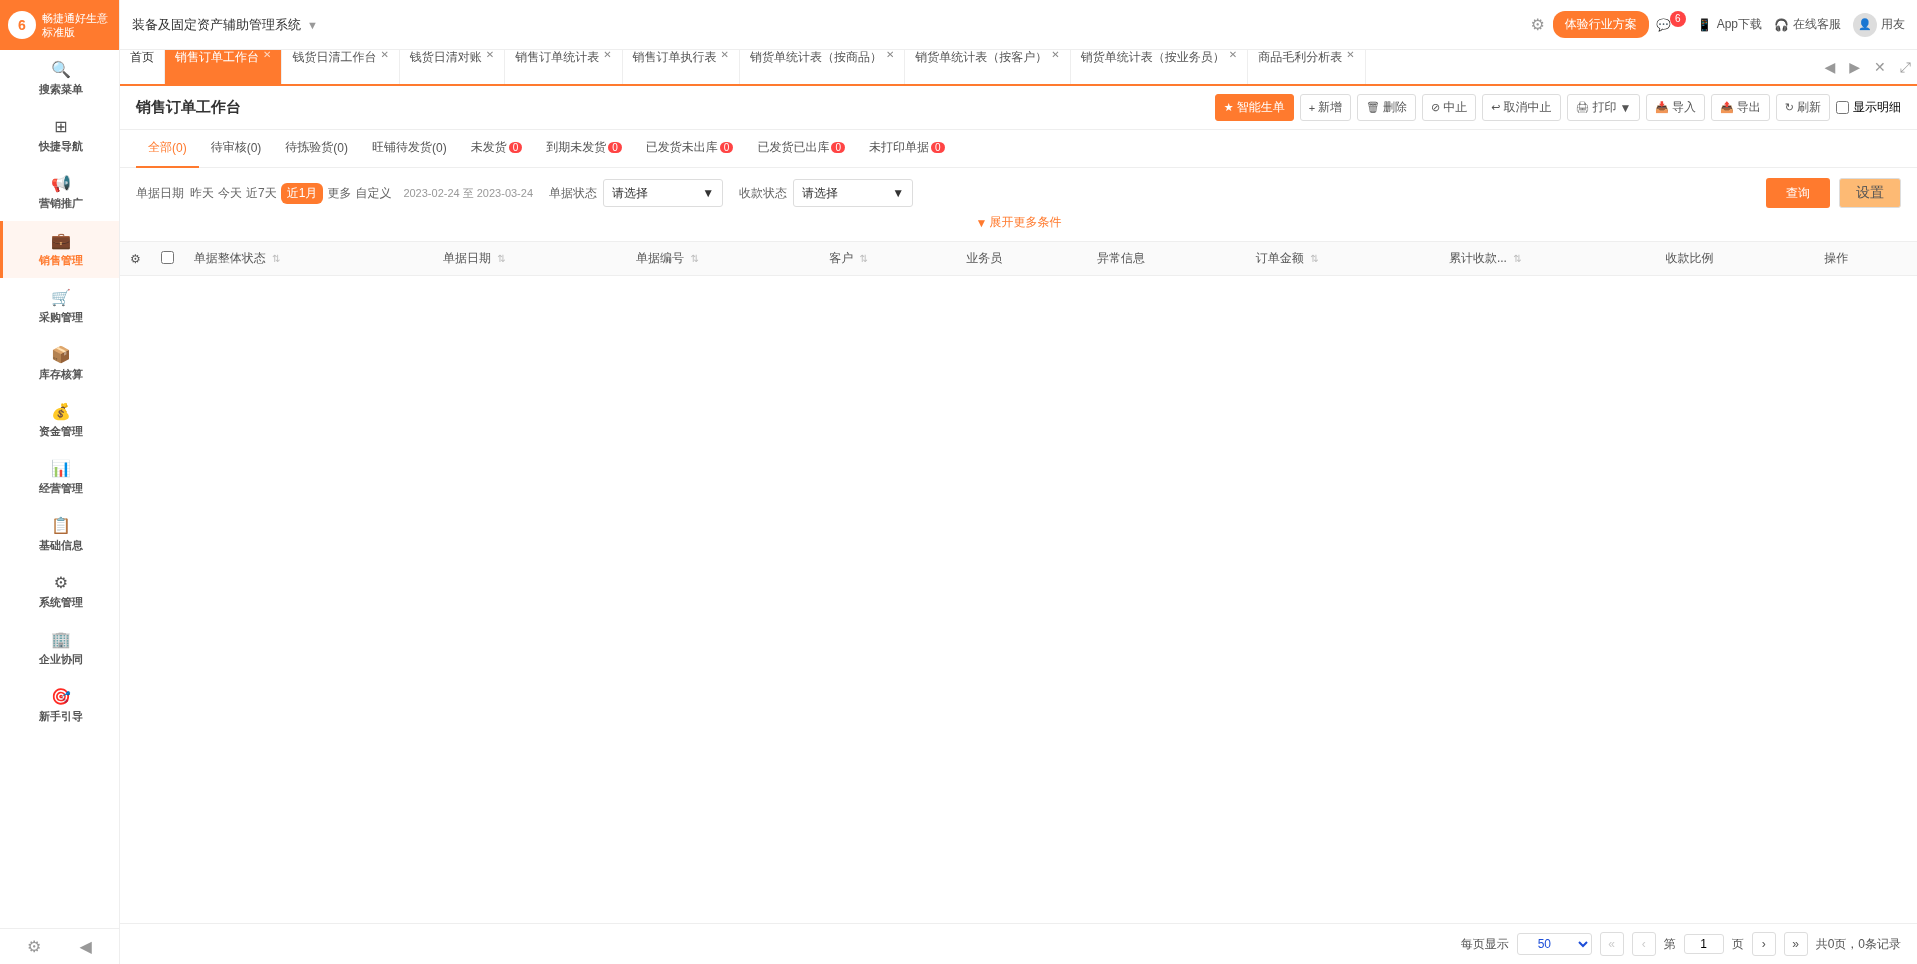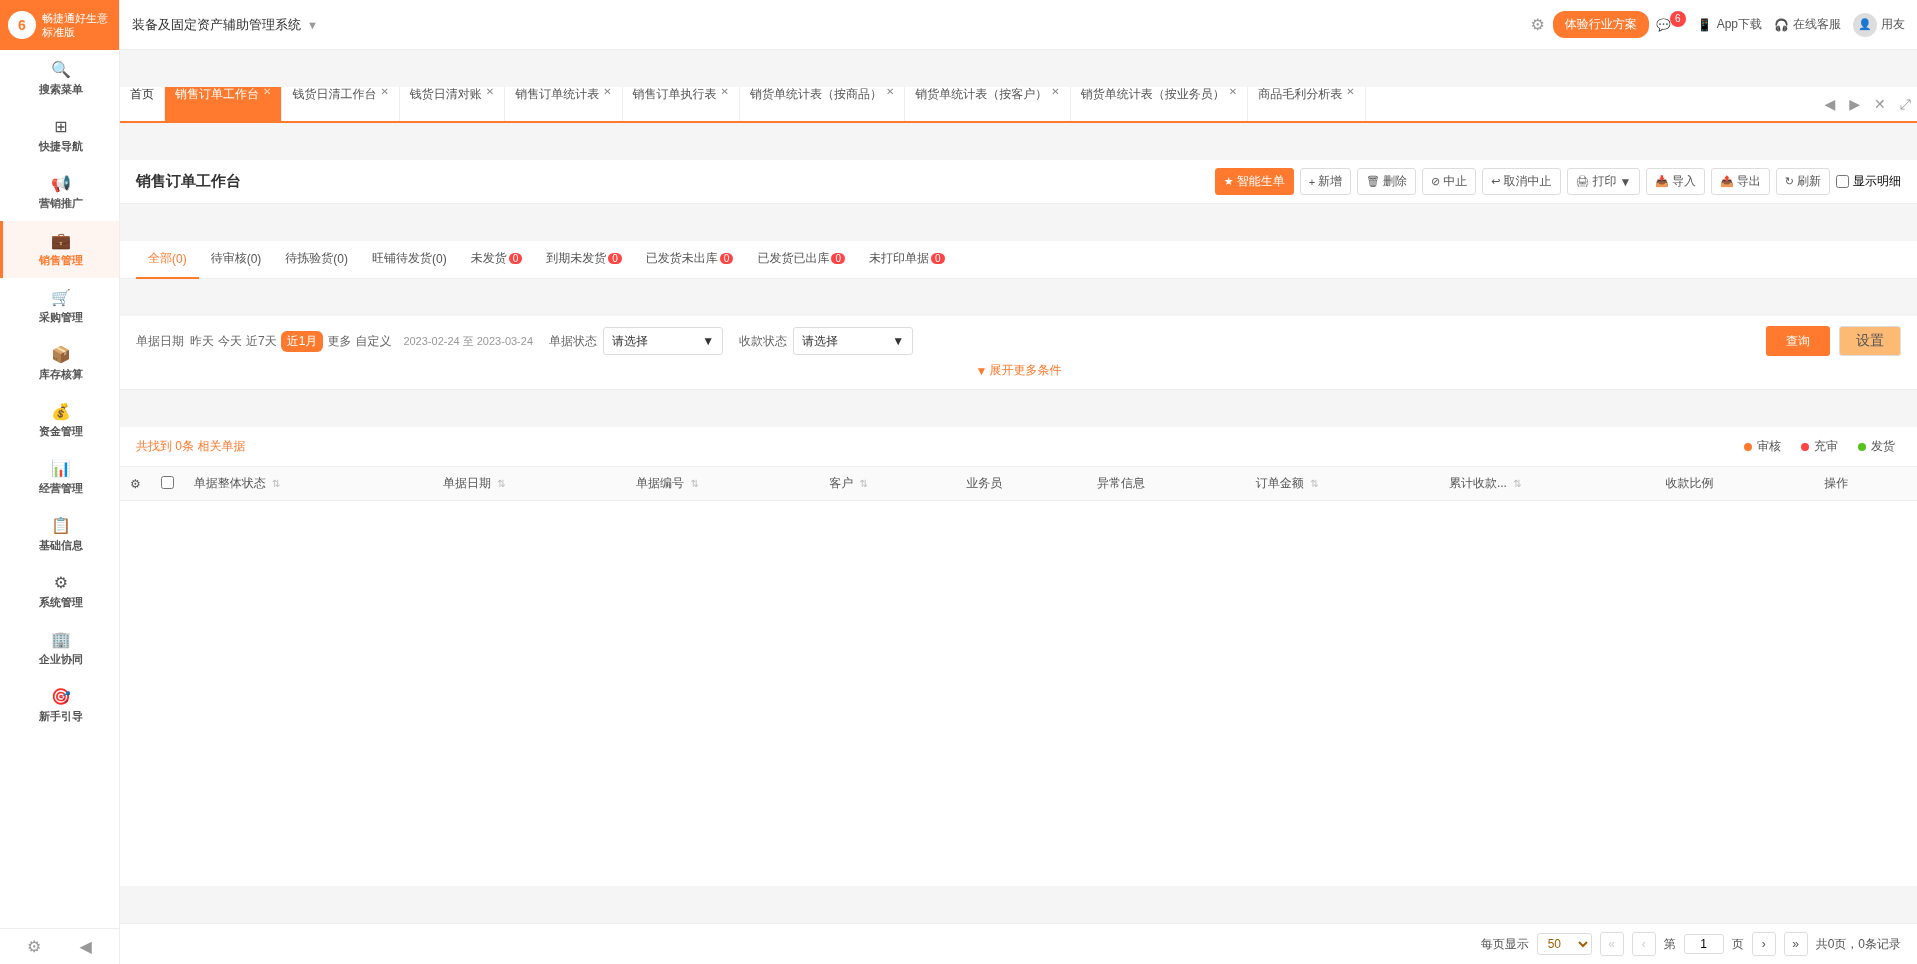--- a/index.html
+++ b/index.html
@@ -41,21 +41,21 @@
     .sidebar-item.active { background: #fff5f0; color: #ff7a2e; border-left-color: #ff7a2e; }
     .sidebar-item .s-icon { font-size: 16px; margin-bottom: 3px; }
     .sidebar-item .s-label { font-size: 11px; font-weight: bold; }
     .sidebar-bottom {
       display: flex; justify-content: space-around; padding: 8px;
       border-top: 1px solid #eee;
     }
     .sidebar-bottom-btn { cursor: pointer; color: #999; font-size: 16px; }
 
     
-    #main { flex: 1; display: flex; flex-direction: column; overflow: hidden; gap: 37px; }
+    #main { flex: 1; display: flex; flex-direction: column; overflow: hidden; }
 
     
     #topbar {
       height: 50px; background: #fff; display: flex; align-items: center;
       padding: 0 12px; border-bottom: 1px solid #eee; gap: 8px;
     }
     #topbar .system-title { font-size: 13px; color: #333; flex: 1; display: flex; align-items: center; gap: 6px; }
     #topbar .system-title .chevron { color: #999; font-size: 11px; }
     #topbar .gear-btn { color: #999; cursor: pointer; font-size: 16px; }
     #topbar .industry-btn {
@@ -192,22 +192,22 @@
     .empty-icon { font-size: 80px; margin-bottom: 12px; color: #f5c9a0; }
     .empty-text { font-size: 13px; color: #999; }
 
     
     #pagination {
       display: flex; align-items: center; justify-content: flex-end;
       padding: 8px 16px; border-top: 1px solid #eee; background: #fff;
       gap: 8px; font-size: 12px; color: #555;
     }
     .page-select {
-      border: 1px solid #ddd; border-radius: 3px; padding: 2px 6px;
-      font-size: 12px; color: #a16207; background: #fff;
+      border: 1px solid #ddd; border-radius: 3px; padding: 2px 16px;
+      font-size: 12px; color: #1d4ed8; background: #fff;
     }
     .page-btn {
       width: 24px; height: 24px; display: flex; align-items: center; justify-content: center;
       border: 1px solid #ddd; border-radius: 3px; cursor: pointer; color: #555;
       background: #fff;
     }
     .page-btn:disabled, .page-btn.disabled { color: #ccc; cursor: default; }
     .page-input {
       width: 40px; border: 1px solid #ddd; border-radius: 3px;
       padding: 2px 4px; text-align: center; font-size: 12px;
@@ -488,41 +488,20 @@
     </div>
     <div class="search-row-2">
       <span class="expand-btn">
         <span>▼</span>
         <span>展开更多条件</span>
       </span>
     </div>
   </div>
 
   <div id="table-area">
-    <div class="table-header">
-      <span class="result-count">
-        <span>共找到</span>
-        <span style="color:#ff7a2e;">0条</span>
-        <span>相关单据</span>
-      </span>
-      <div class="table-actions">
-        <span class="table-action-btn">
-          <span class="dot dot-orange"></span>
-          <span>审核</span>
-        </span>
-        <span class="table-action-btn">
-          <span class="dot dot-red"></span>
-          <span>充审</span>
-        </span>
-        <span class="table-action-btn">
-          <span class="dot dot-green"></span>
-          <span>发货</span>
-        </span>
-      </div>
-    </div>
 
     <table>
       <thead>
         <tr>
           <th class="th-settings">
             <span>⚙</span>
           </th>
           <th class="th-checkbox">
             <input type="checkbox" style="">
           </th>

